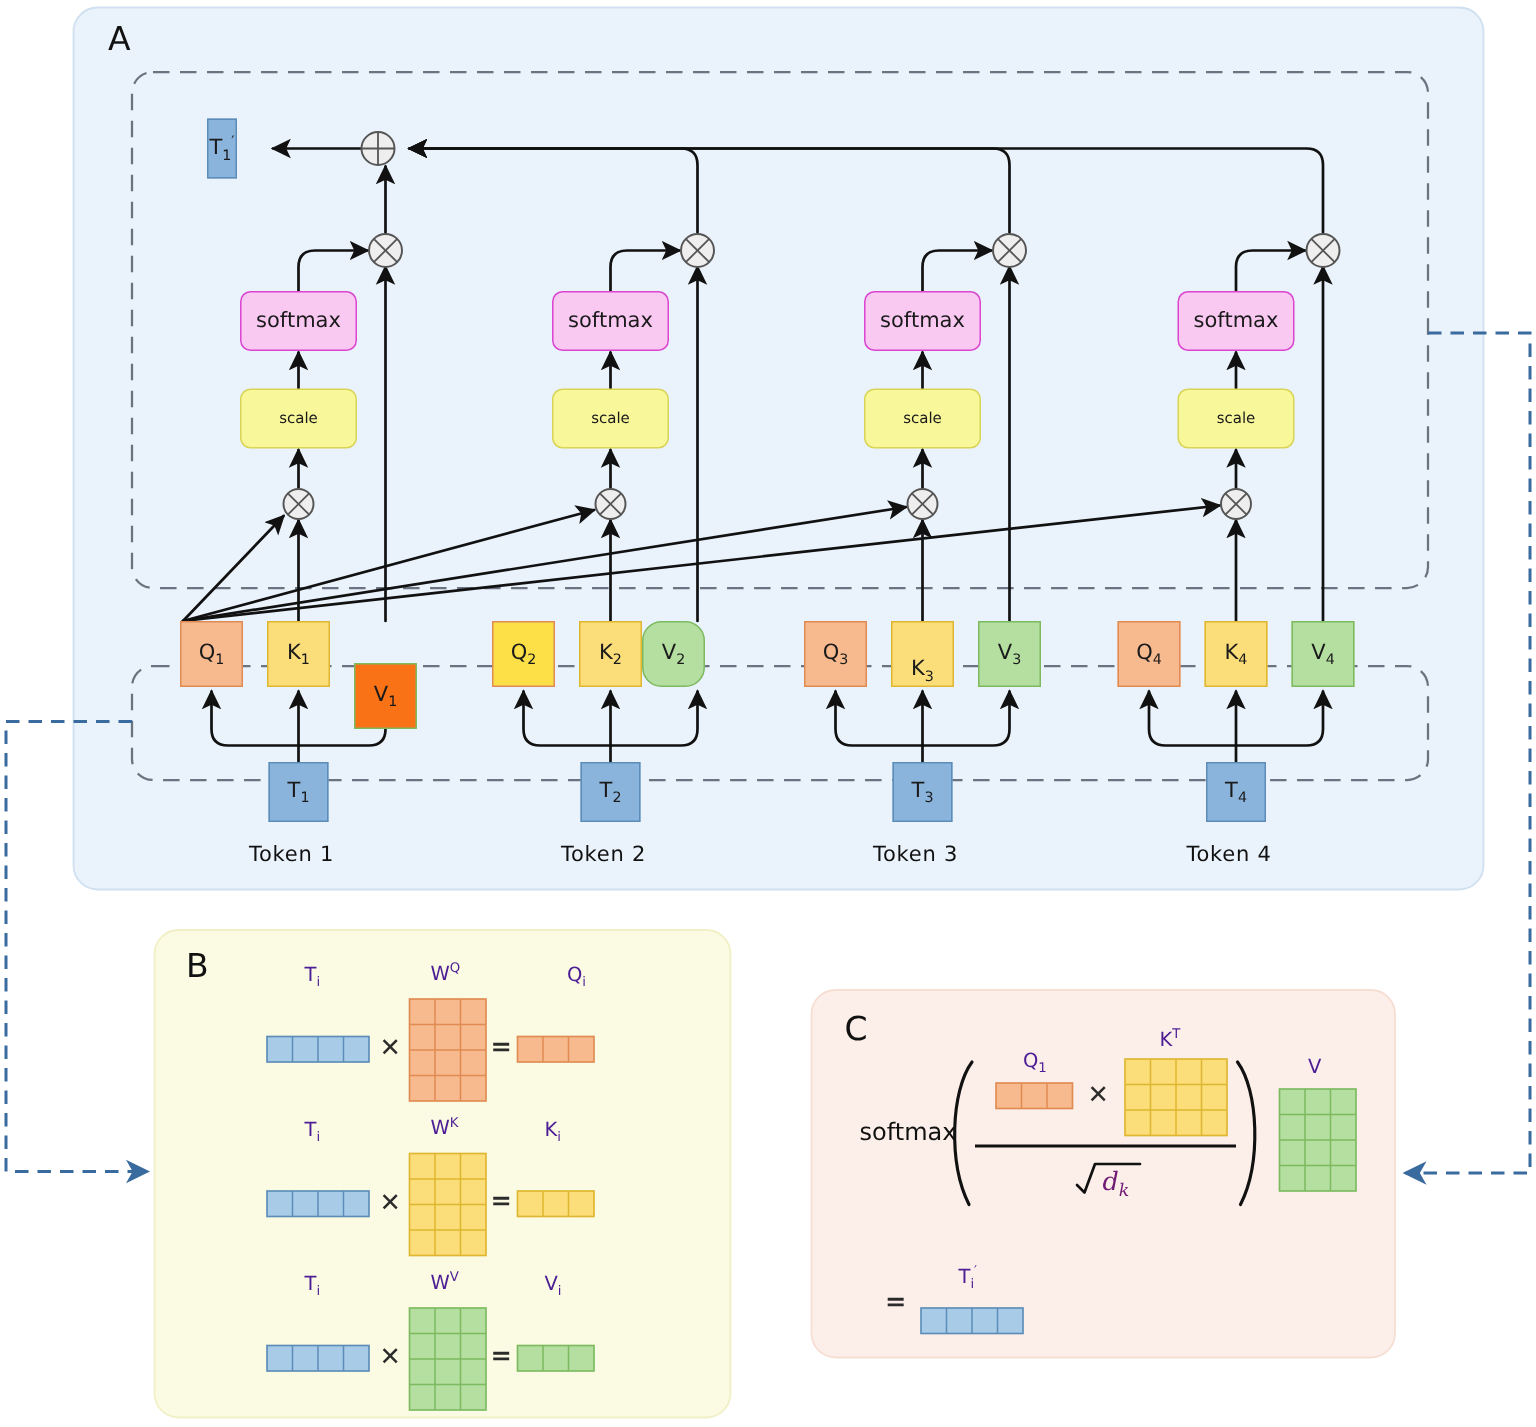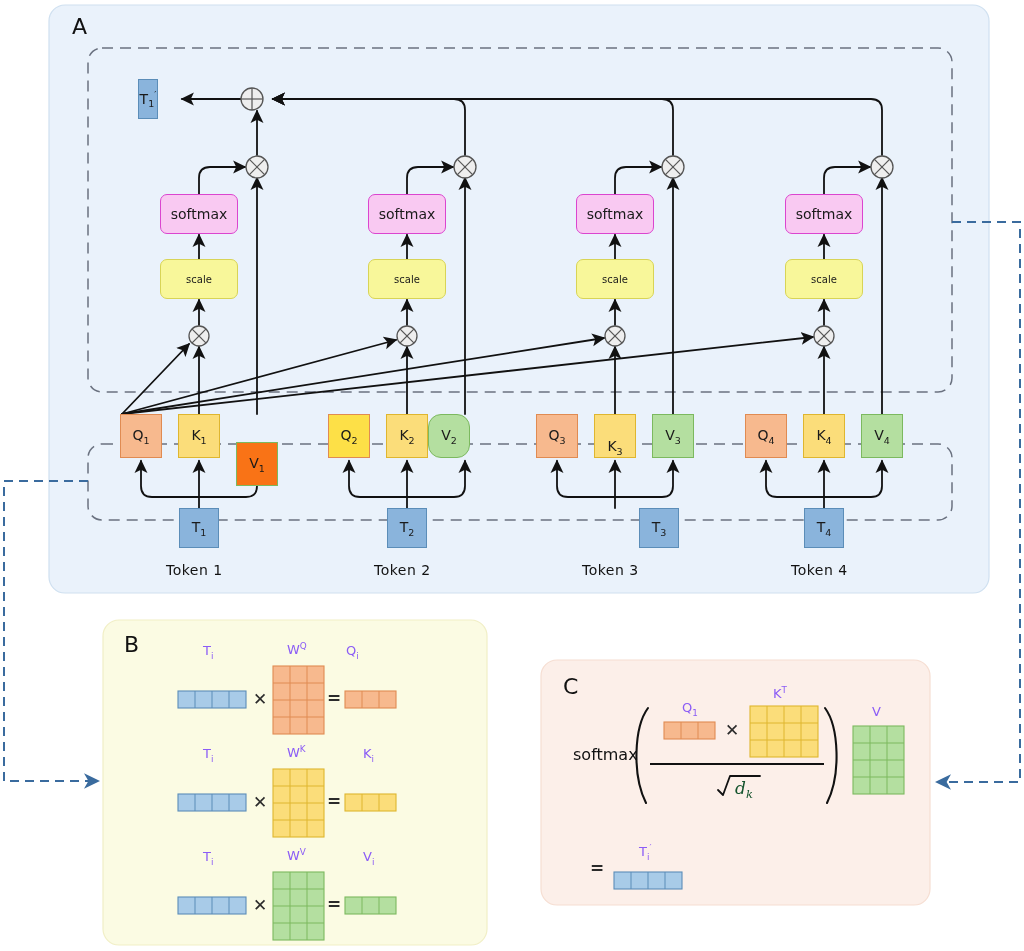--- a/index.html
+++ b/index.html
@@ -1,32 +1,32 @@
 <!DOCTYPE html>
 <html><head>
 <meta charset="utf-8">
 <style>
   html,body{margin:0;padding:0;background:#ffffff;}
   body{width:1024px;height:951px;position:relative;overflow:hidden;
        font-family:"DejaVu Sans","Liberation Sans",sans-serif;}
   #stage{position:absolute;left:0;top:0;width:1024px;height:951px;}
   svg.layer{position:absolute;left:0;top:0;width:1024px;height:951px;}
-  .lbl{position:absolute;color:#14532d;}
+  .lbl{position:absolute;color:#701a75;}
   .panel-letter{font-size:22px;color:#111;}
   .nodebox{position:absolute;display:flex;align-items:center;justify-content:center;
            font-size:14px;color:#1a1a1a;box-sizing:border-box;}
   .qkv{width:42px;height:44px;border-width:1.4px;border-style:solid;}
   .tok{width:40px;height:40px;background:#8ab4dc;border:1.4px solid #5b8db8;}
   .tprime{width:20px;height:40px;background:#8ab4dc;border:1.4px solid #5b8db8;}
   .softmax{width:78px;height:40px;background:#f9c9f2;border:1.6px solid #db45cf;border-radius:7px;font-size:14px;}
   .scale{width:78px;height:40px;background:#f8f79a;border:1.6px solid #d8d456;border-radius:7px;font-size:10px;}
   .tokcap{font-size:14px;color:#111;letter-spacing:.5px;}
   sub{font-size:.68em;}
   sup{font-size:.68em;}
-  .mathlbl{font-size:13px;color:#8b5cf6;}
+  .mathlbl{font-size:13px;color:#4c1d95;}
   .opx{font-size:17px;font-weight:bold;color:#2b2b2b;}
   .opeq{font-size:17px;font-weight:bold;color:#2b2b2b;}
   .sfx{font-size:16px;color:#111;}
   .dk{font-family:"DejaVu Serif",serif;font-style:italic;font-size:17px;}
 </style>
 </head>
 <body>
 
 <div id="stage">
 
@@ -211,21 +211,21 @@
     </div>
   <div class="nodebox qkv" style="left:536px;top:414px;background:#f7b98e;border-color:#e08b52;">
       <span><span>Q</span><sub>3</sub></span>
     </div>
   <div class="nodebox qkv" style="left:594px;top:414px;background:#fbdd7a;border-color:#dfb62f;align-items:flex-end;">
       <span><span>K</span><sub>3</sub></span>
     </div>
   <div class="nodebox qkv" style="left:652px;top:414px;background:#b4dfa0;border-color:#7cb95f;">
       <span><span>V</span><sub>3</sub></span>
     </div>
-  <div class="nodebox tok" style="left:595px;top:508px;margin-left:44px;">
+  <div class="nodebox tok" style="left:595px;top:508px;">
       <span><span>T</span><sub>3</sub></span>
     </div>
   <div class="lbl tokcap" style="left:582px;top:562px;">Token 3</div>
 
   <div class="nodebox softmax" style="left:785px;top:194px;">
       <span>softmax</span>
     </div>
   <div class="nodebox scale" style="left:785px;top:259px;">
       <span>scale</span>
     </div>
@@ -303,21 +303,21 @@
     </g>
     <g>
       <rect x="345" y="897" width="51" height="17" fill="#b4dfa0" stroke="#7cb95f" stroke-width="1.1"></rect>
       <line x1="362" y1="897" x2="362" y2="914" stroke="#7cb95f" stroke-width="1"></line>
       <line x1="379" y1="897" x2="379" y2="914" stroke="#7cb95f" stroke-width="1"></line>
     </g>
   </svg>
 
   <div class="lbl mathlbl" style="left:203px;top:643px;"><span>T</span><sub>i</sub></div>
   <div class="lbl mathlbl" style="left:287px;top:641px;"><span>W</span><sup>Q</sup></div>
-  <div class="lbl mathlbl" style="left:346px;top:643px;"><span>Q</span><sub>i</sub></div>
+  <div class="lbl mathlbl" style="left:378px;top:643px;"><span>Q</span><sub>i</sub></div>
   <div class="lbl opx" style="left:253px;top:689px;">✕</div>
   <div class="lbl opeq" style="left:327px;top:688px;">=</div>
 
   <div class="lbl mathlbl" style="left:203px;top:746px;"><span>T</span><sub>i</sub></div>
   <div class="lbl mathlbl" style="left:287px;top:744px;"><span>W</span><sup>K</sup></div>
   <div class="lbl mathlbl" style="left:363px;top:746px;"><span>K</span><sub>i</sub></div>
   <div class="lbl opx" style="left:253px;top:792px;">✕</div>
   <div class="lbl opeq" style="left:327px;top:791px;">=</div>
 
   <div class="lbl mathlbl" style="left:203px;top:849px;"><span>T</span><sub>i</sub></div>

